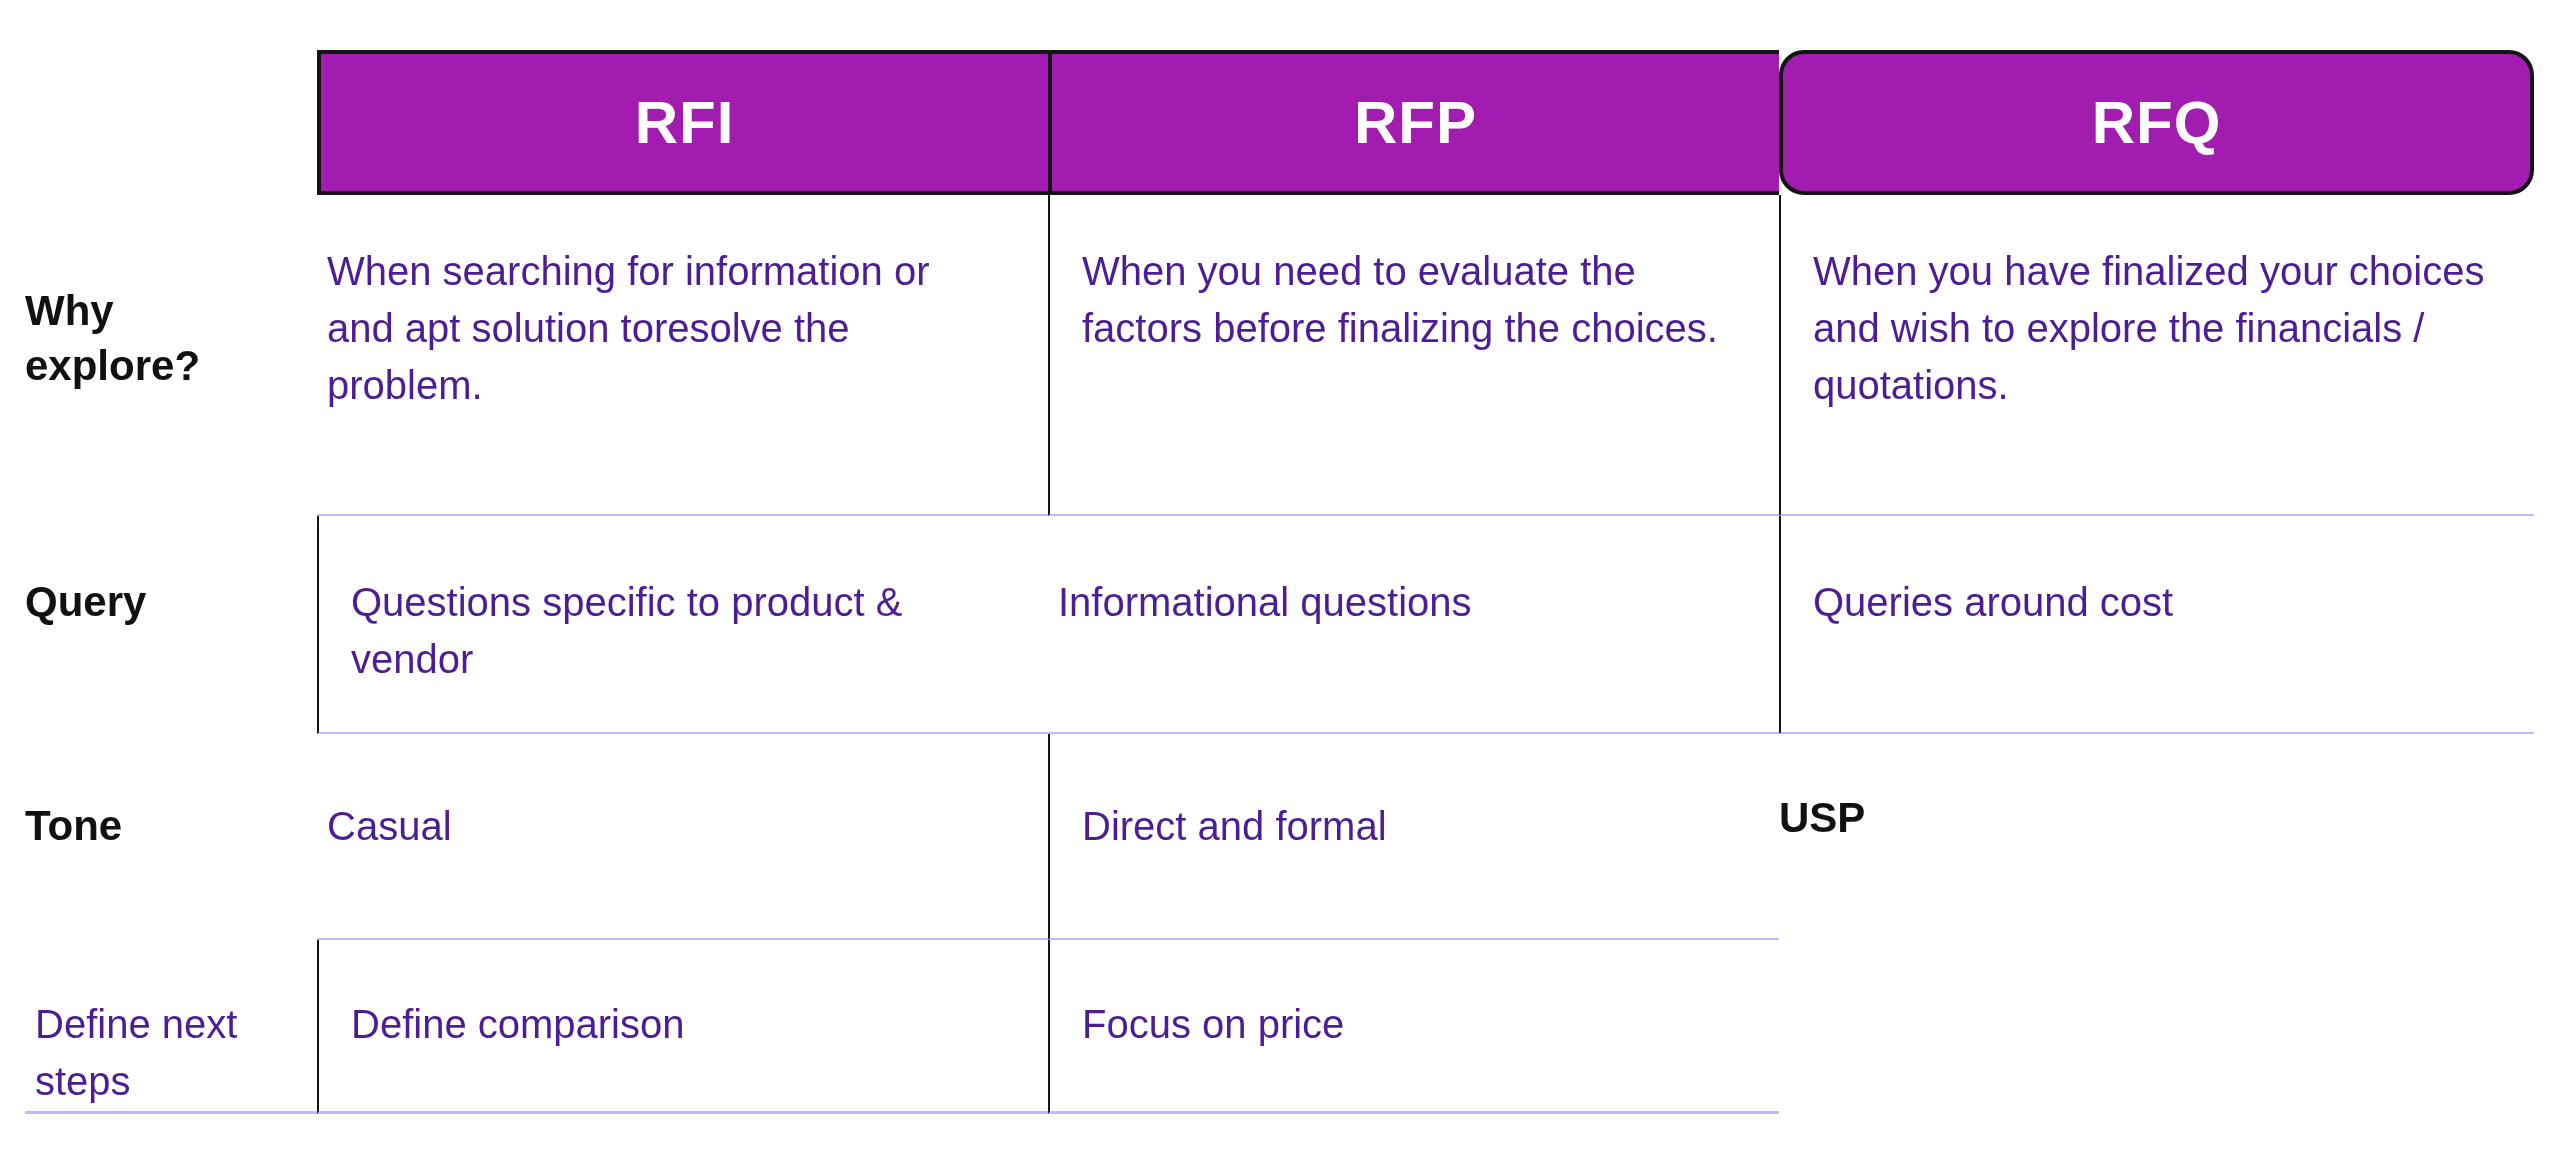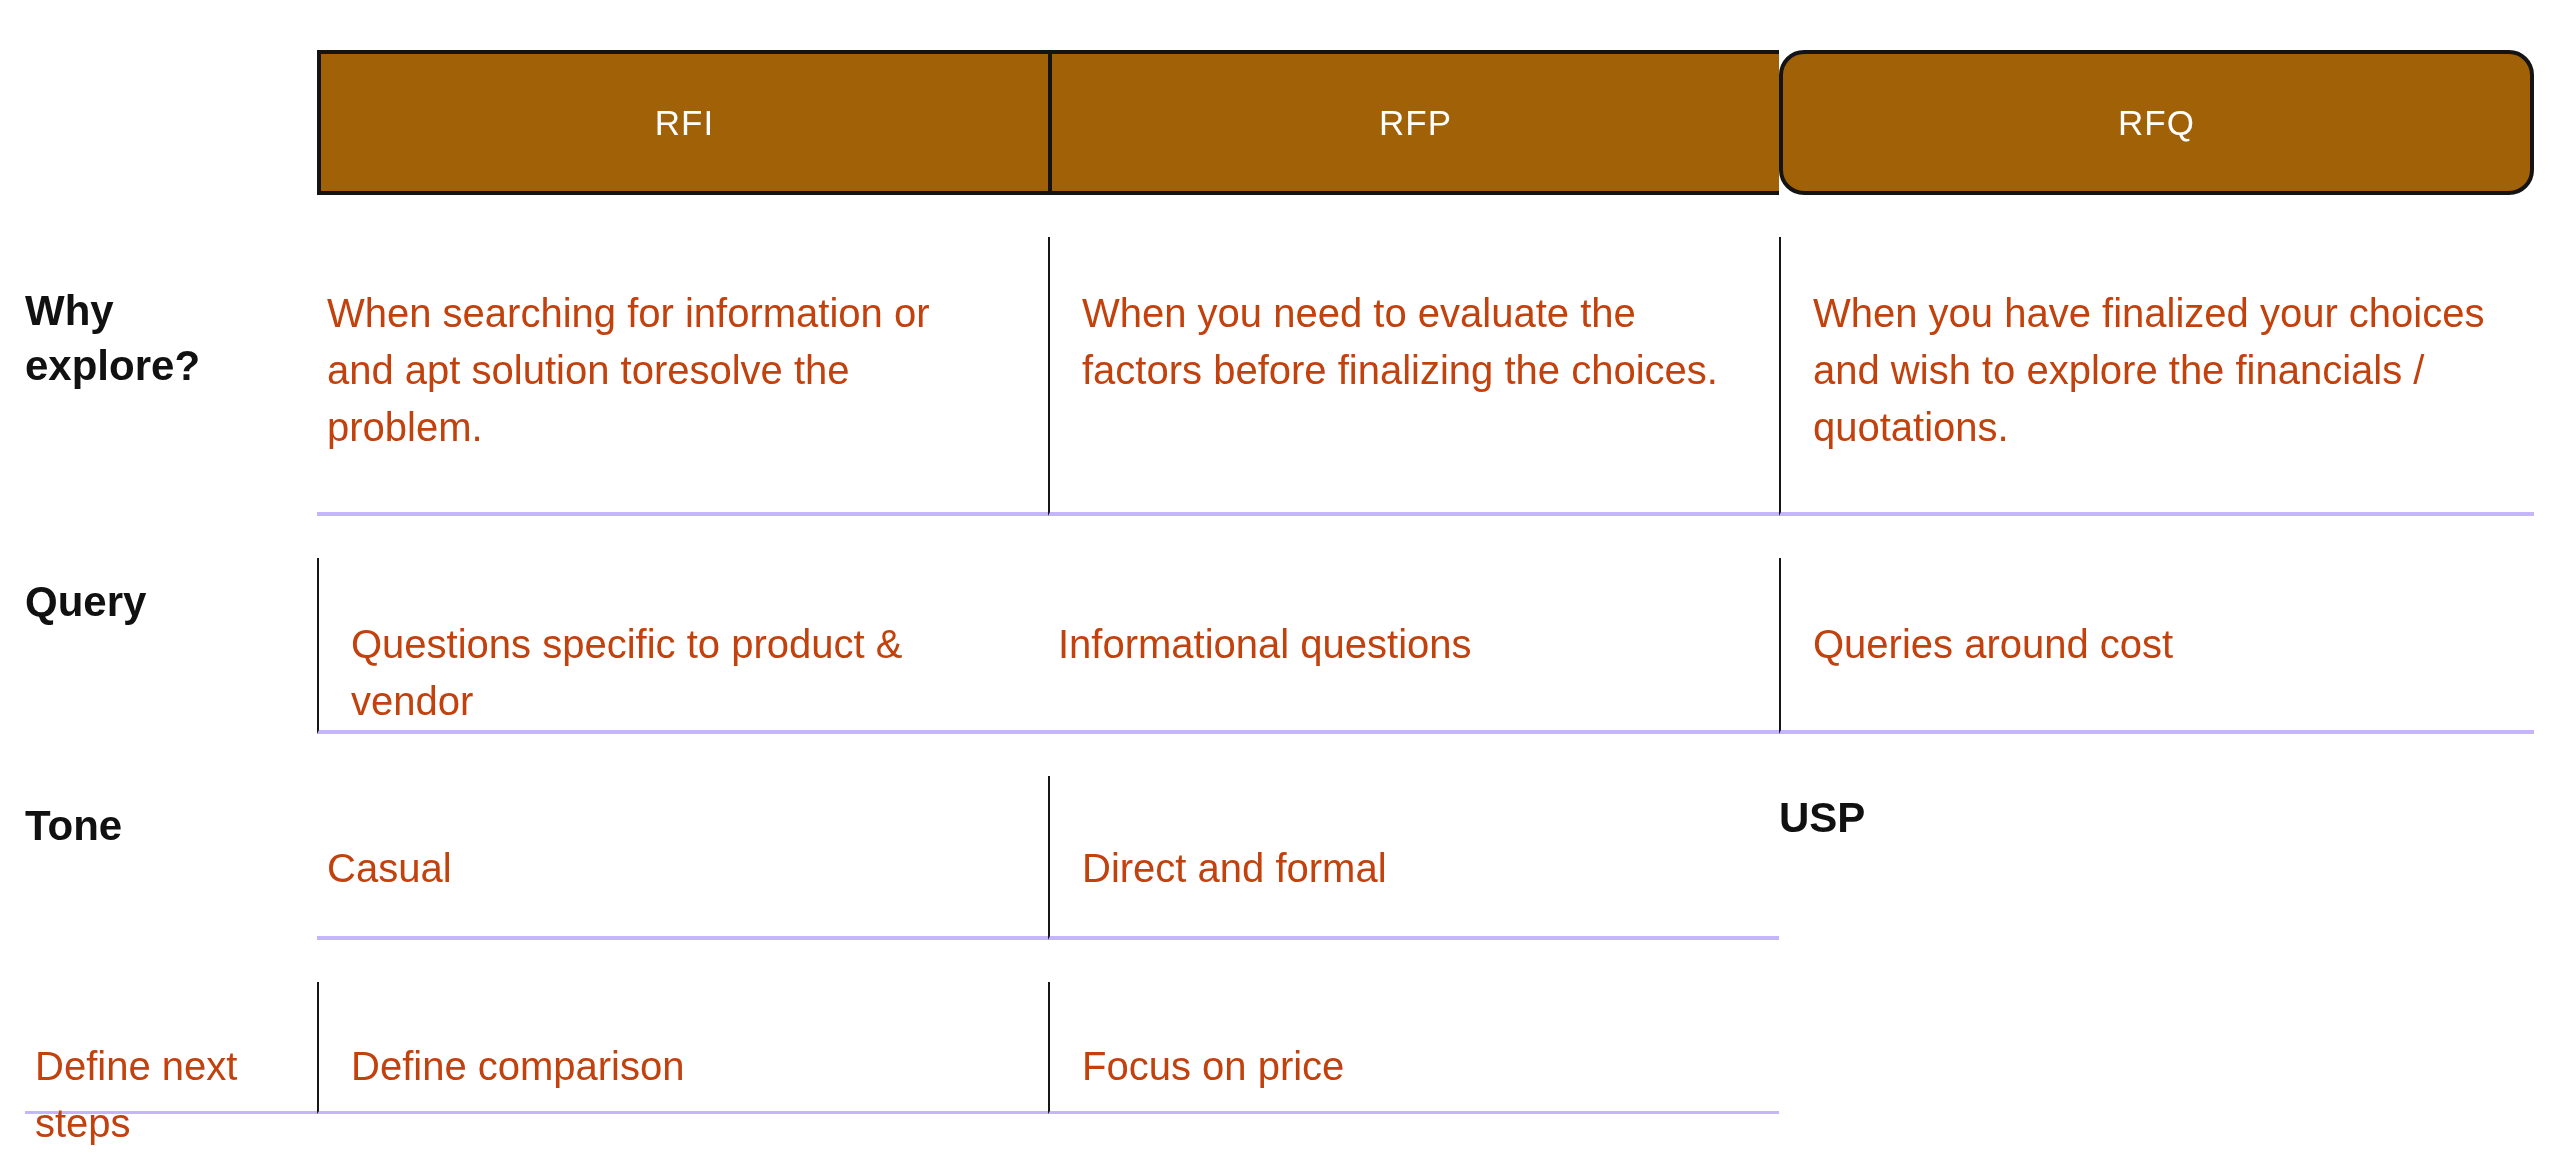--- a/index.html
+++ b/index.html
@@ -18,51 +18,50 @@
   .grid {
     position: absolute;
     left: 25px;
     top: 50px;
     display: grid;
     grid-template-columns: 292px 731px 731px 755px;
     grid-template-rows: 145px 321px 218px 206px 174px;
   }
   
   .hcell {
-    background: #a16207;
+    background: #a21caf;
     border: 4px solid #141414;
     border-right: none;
     color: #ffffff;
-    font-size: 35px;
-    font-weight: normal;
+    font-size: 60px;
+    font-weight: bold;
     display: flex;
     align-items: center;
     justify-content: center;
     letter-spacing: 1px;
   }
   .hcell.last { border-right: 4px solid #141414; border-radius: 25px; }
   .corner { background: transparent; }
   
   .lcell {
     font-weight: bold;
     font-size: 42px;
     line-height: 55px;
     color: #111111;
     padding: 0 95px 0 0;
     box-sizing: border-box;
   }
   
   .bcell {
     font-size: 40px;
     line-height: 57px;
-    color: #c2410c;
-    border-bottom: 4px solid #c4b5fd;
+    color: #4c1d95;
+    border-bottom: 2px solid #c4b5fd;
     box-sizing: border-box;
     padding-right: 45px;
-    margin-top: 42px;
   }
   .bcell.c1 { padding-left: 10px; }
   .bcell.c2, .bcell.c3 { border-left: 2px solid #161616; padding-left: 32px; }
   
   .r1.bcell { padding-top: 48px; }
   .r1.lcell { padding-top: 88px; }
   .r2.bcell, .r2.lcell { padding-top: 58px; }
   .r3.bcell, .r3.lcell { padding-top: 64px; }
   .r4.bcell, .r4.lcell { padding-top: 56px; }
   .r4.bcell { border-bottom-width: 3px; }

